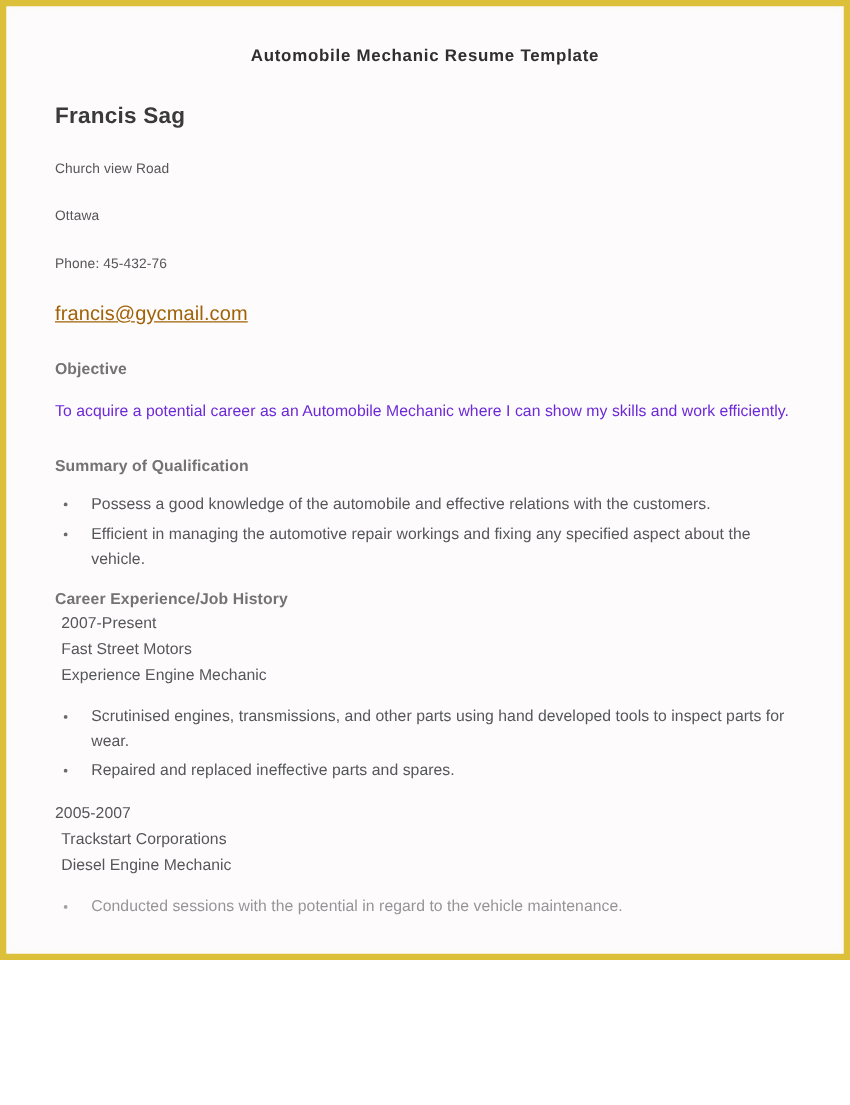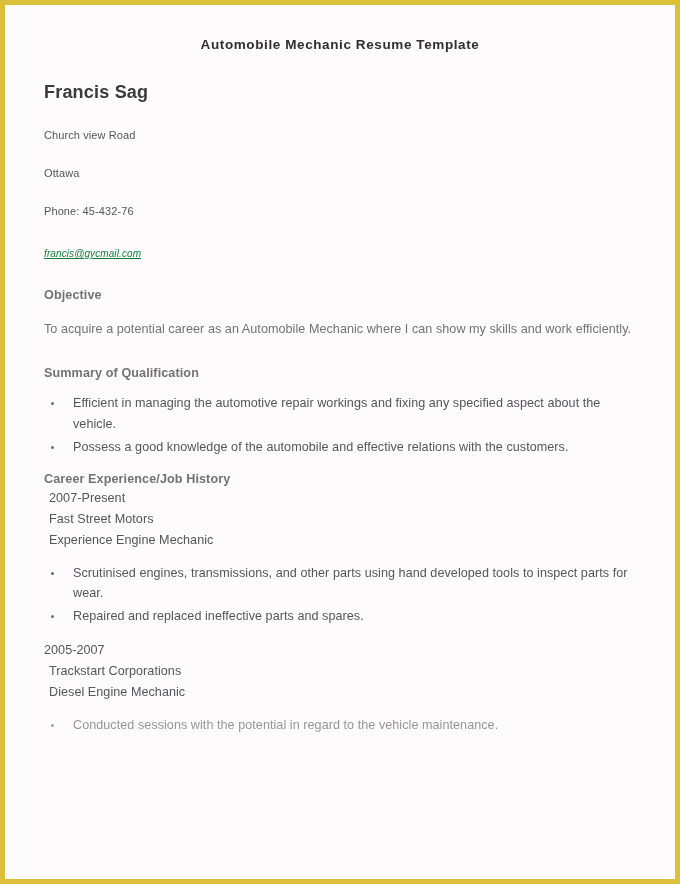--- a/index.html
+++ b/index.html
@@ -6,21 +6,21 @@
     margin: 0;
     padding: 0;
     background: #ffffff;
   }
   body {
     font-family: "Liberation Sans", sans-serif;
   }
   .page {
     position: relative;
     width: 680px;
-    height: 884px;
+    height: 768px;
     box-sizing: border-box;
     background: #fdfbfa;
     border: 5px solid #dcc03a;
     overflow: hidden;
   }
   .sheet {
     position: absolute;
     left: 5px;
     top: 5px;
     right: 5px;
@@ -48,39 +48,38 @@
   .contact-line {
     font-size: 11px;
     color: #55565a;
     margin-top: 26px;
     letter-spacing: 0.1px;
   }
   .email-line {
     margin-top: 26px;
   }
   .email-link {
-    font-size: 10px;
-    color: #15803d;
+    font-size: 16px;
+    color: #a16207;
     text-decoration: underline;
     letter-spacing: 0.1px;
-    font-style: italic;
   }
   .section-head {
     font-size: 12.6px;
     font-weight: bold;
     color: #737373;
     letter-spacing: 0.1px;
     margin-top: 27px;
   }
   .section-head.tight {
     margin-top: 14px;
   }
   .body-par {
     font-size: 12.6px;
-    color: #737373;
+    color: #6d28d9;
     line-height: 1.62;
     letter-spacing: 0.05px;
     margin-top: 17px;
     max-width: 600px;
   }
   ul.bullets {
     list-style: none;
     margin: 13px 0 0 0;
     padding: 0;
   }
@@ -143,22 +142,22 @@
 
     <div class="email-line">
       <span class="email-link">francis@gycmail.com</span>
     </div>
 
     <div class="section-head">Objective</div>
     <div class="body-par">To acquire a potential career as an Automobile Mechanic where I can show my skills and work efficiently.</div>
 
     <div class="section-head">Summary of Qualification</div>
     <ul class="bullets wide">
+      <li>Possess a good knowledge of the automobile and effective relations with the customers.</li>
       <li>Efficient in managing the automotive repair workings and fixing any specified aspect about the vehicle.</li>
-      <li>Possess a good knowledge of the automobile and effective relations with the customers.</li>
     </ul>
 
     <div class="section-head tight">Career Experience/Job History</div>
 
     <div class="job-block">
       <div class="job-line first">2007-Present</div>
       <div class="job-line">Fast Street Motors</div>
       <div class="job-line">Experience Engine Mechanic</div>
       <ul class="bullets wide">
         <li>Scrutinised  engines, transmissions, and other parts using hand developed tools to inspect parts for wear.</li>

